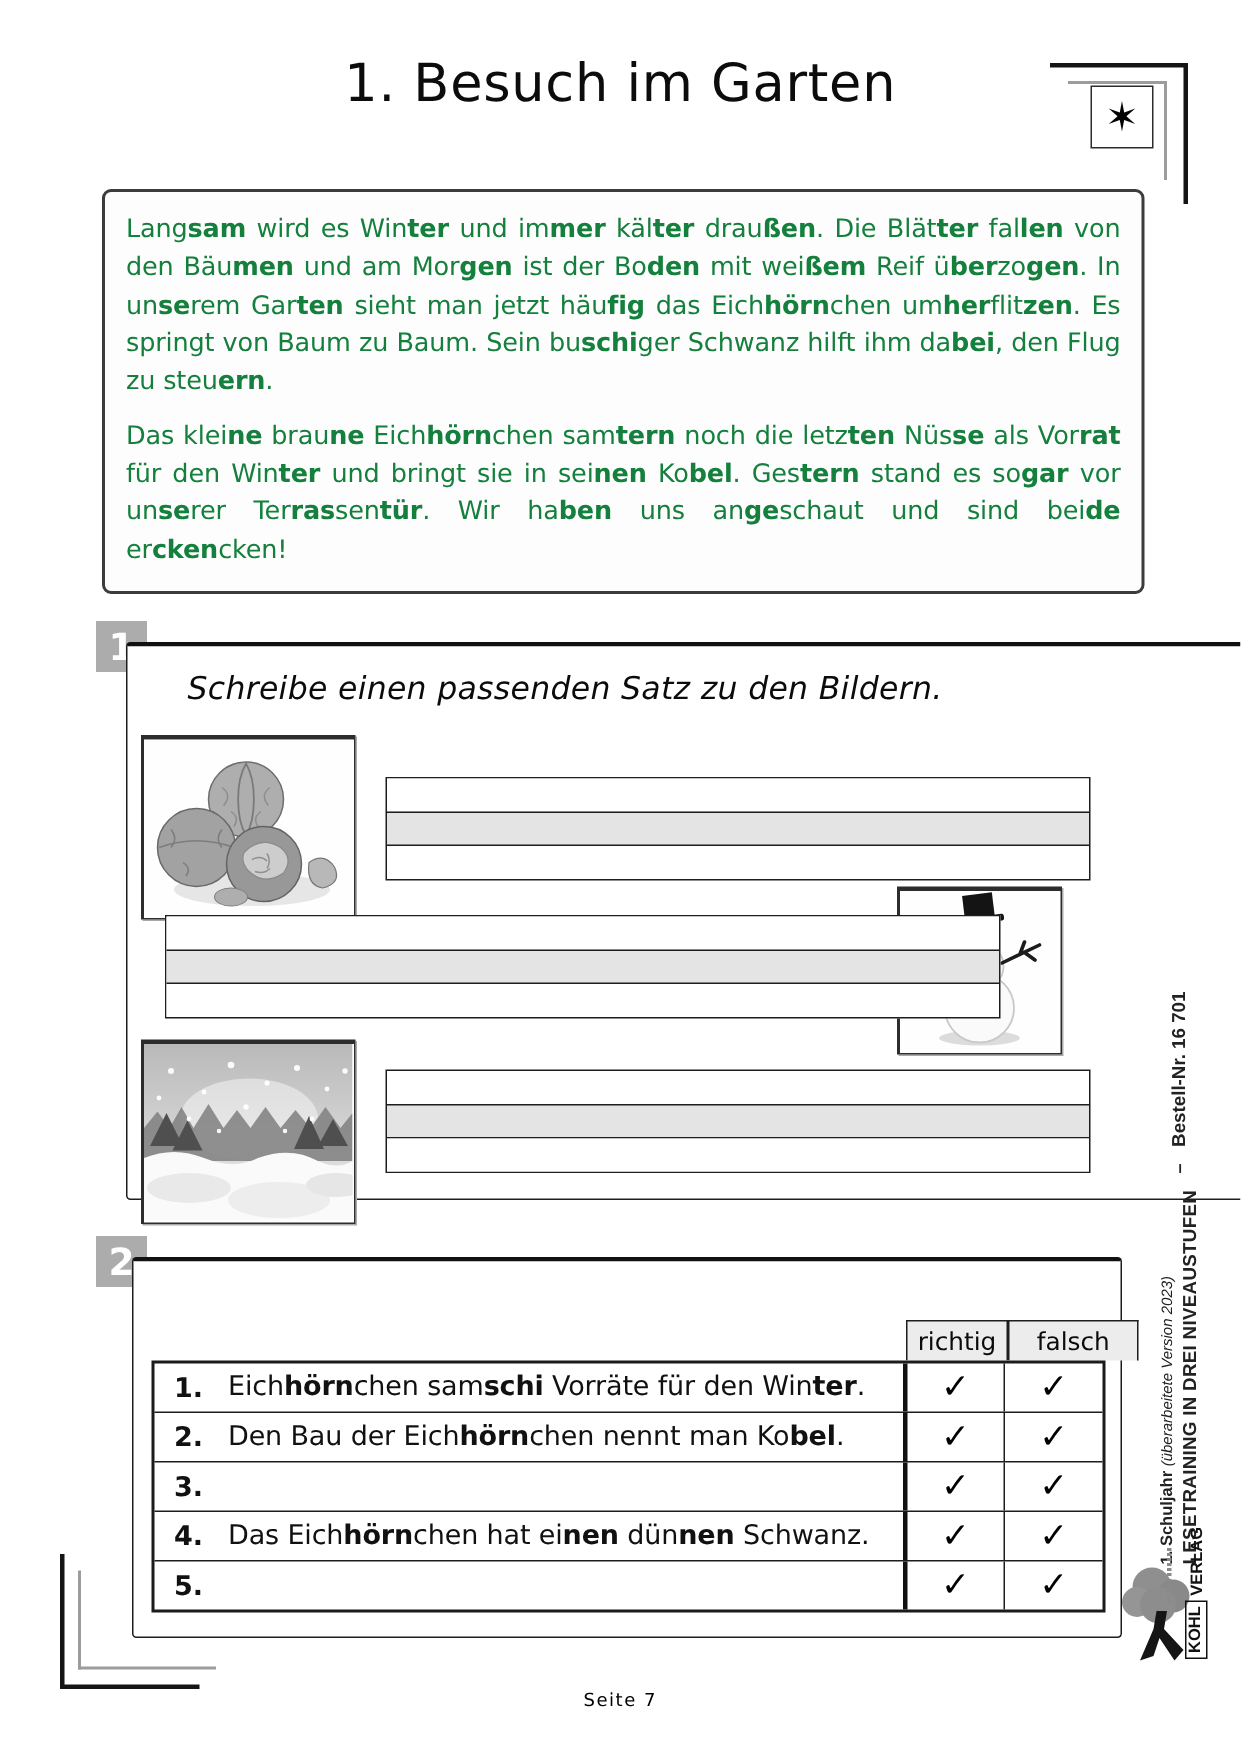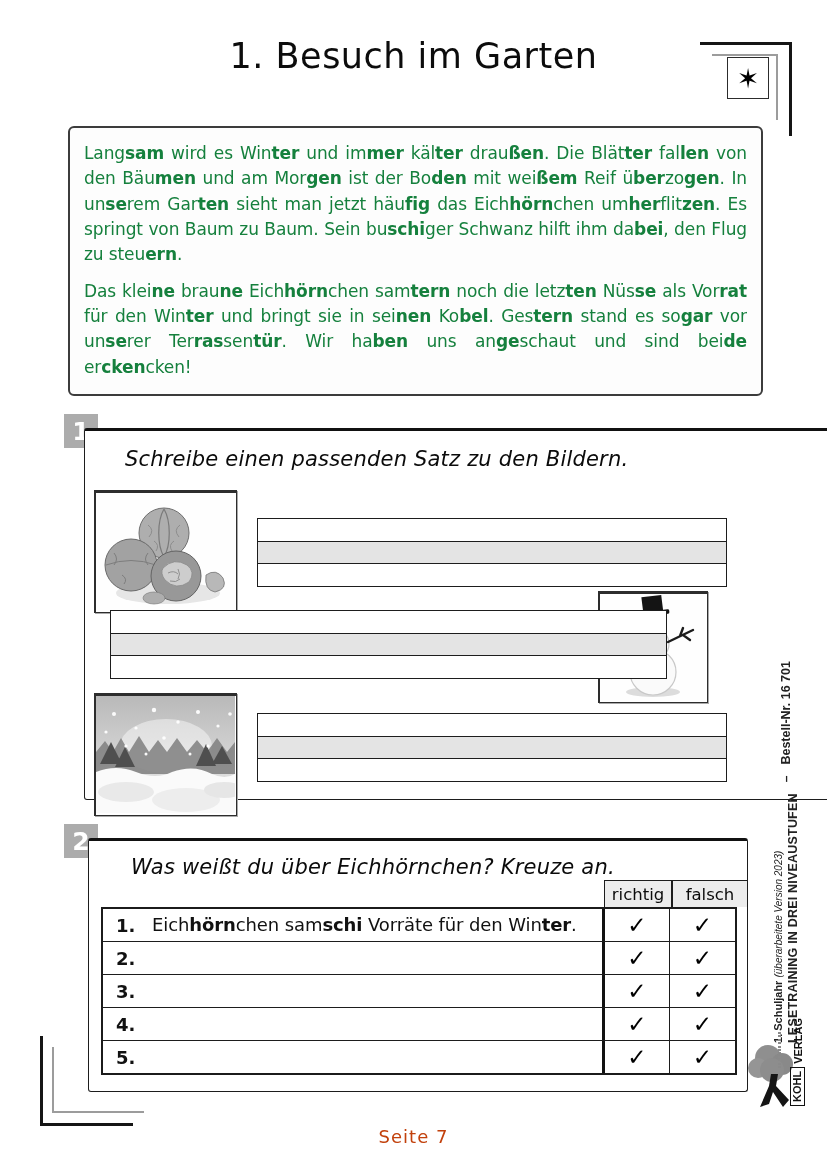--- a/index.html
+++ b/index.html
@@ -52,21 +52,21 @@
   .lines-1 { left:172px; top:87px;  width:470px; }
   .lines-2 { left:25px;  top:179px; width:557px; }
   .lines-3 { left:172px; top:282px; width:470px; }
   .lrow-a { height:22px; background:#fff; }
   .lrow-m { height:23px; background:#e4e4e4; border-top:1.7px solid #1d1d1d; border-bottom:1.7px solid #1d1d1d; }
 
   
   .col-header { position:absolute; top:39px; height:27px; background:#ececec; border:1.5px solid #1d1d1d; border-bottom:none;
                 display:flex; align-items:center; justify-content:center; font-size:16.5px; color:#0b0b0b; }
   .col-richtig { left:515px; width:68px; }
-  .col-falsch  { left:583px; width:76px; }
+  .col-falsch  { left:583px; width:87px; }
   .quiz-table { position:absolute; left:12px; top:66px; width:636px; border:2px solid #1b1b1b; background:#fff; }
   .quiz-row { display:flex; align-items:stretch; border-bottom:1.3px solid #1d1d1d; }
   .quiz-row:last-child { border-bottom:none; }
   .q-statement { width:503px; display:flex; align-items:center; padding:2px 6px 2px 13px; min-height:32px; }
   .q-num { width:36px; flex:none; font-weight:bold; font-size:18px; }
   .q-text { flex:1; font-size:18px; line-height:1.32; letter-spacing:-0.1px; }
   .q-check { width:67px; flex:none; display:flex; align-items:center; justify-content:center;
              border-left:3px solid #111; font-size:23px; font-weight:bold; color:#000; }
   .q-check.falsch { width:66px; border-left:1.3px solid #1d1d1d; }
 
@@ -86,21 +86,21 @@
   .logo { position:absolute; left:744px; top:1012px; width:82px; height:100px; }
   .logo-tree { position:absolute; left:0; top:28px; }
   .logo-smallprint { position:absolute; left:34px; top:56px; width:36px; height:3px;
              transform:rotate(-90deg); transform-origin:0 0;
              background:repeating-linear-gradient(90deg,#8a8a8a 0 2px,transparent 2px 3.4px); }
   .logo-text { position:absolute; left:46px; top:94px; transform:rotate(-90deg); transform-origin:0 0;
                white-space:nowrap; font-family:"Liberation Sans", sans-serif; font-weight:bold; font-size:11px; color:#111;
                display:flex; align-items:center; gap:3px; }
   .kohl-box { border:1.6px solid #111; padding:0 3px 1px 3px; }
 
-  .page-number { position:absolute; left:0; right:0; top:1126px; text-align:center; font-size:18px; letter-spacing:1px; color:#c2410c; }
+  .page-number { position:absolute; left:0; right:0; top:1126px; text-align:center; font-size:12px; letter-spacing:1px; color:#000000; }
 </style>
 </head>
 <body>
 
 <div class="page">
 
   <div class="title">1. Besuch im Garten</div>
 
   <div class="corner c-tr-outer"></div>
   <div class="corner c-tr-inner"></div>
@@ -208,41 +208,41 @@
 
     <div class="lines-block lines-3">
       <div class="lrow-a"></div>
       <div class="lrow-m"></div>
       <div class="lrow-a"></div>
     </div>
   </div>
 
   <div class="badge badge-2">2</div>
   <div class="sec-box sec-box-2">
-    <div class="instruction instr-2">Was weißt du über Eichhörnchen? Kreuze an.</div>
 
     <div class="col-header col-richtig">richtig</div>
     <div class="col-header col-falsch">falsch</div>
 
     <div class="quiz-table">
       <div class="quiz-row">
         <div class="q-statement">
           <span class="q-num">1.</span>
           <span class="q-text">Eich<b>hörn</b>chen sam<b>schi</b> Vorräte für den Win<b>ter</b>.</span>
         </div>
         <div class="q-check">
             <span>✓</span>
           </div>
         <div class="q-check falsch">
             <span>✓</span>
           </div>
       </div>
       <div class="quiz-row">
         <div class="q-statement">
           <span class="q-num">2.</span>
+          <span class="q-text">Den Bau der Eich<b>hörn</b>chen nennt man Ko<b>bel</b>.</span>
         </div>
         <div class="q-check">
             <span>✓</span>
           </div>
         <div class="q-check falsch">
             <span>✓</span>
           </div>
       </div>
       <div class="quiz-row">
         <div class="q-statement">
@@ -251,20 +251,21 @@
         <div class="q-check">
             <span>✓</span>
           </div>
         <div class="q-check falsch">
             <span>✓</span>
           </div>
       </div>
       <div class="quiz-row">
         <div class="q-statement">
           <span class="q-num">4.</span>
+          <span class="q-text">Das Eich<b>hörn</b>chen hat ei<b>nen</b> dün<b>nen</b> Schwanz.</span>
         </div>
         <div class="q-check">
             <span>✓</span>
           </div>
         <div class="q-check falsch">
             <span>✓</span>
           </div>
       </div>
       <div class="quiz-row">
         <div class="q-statement">

